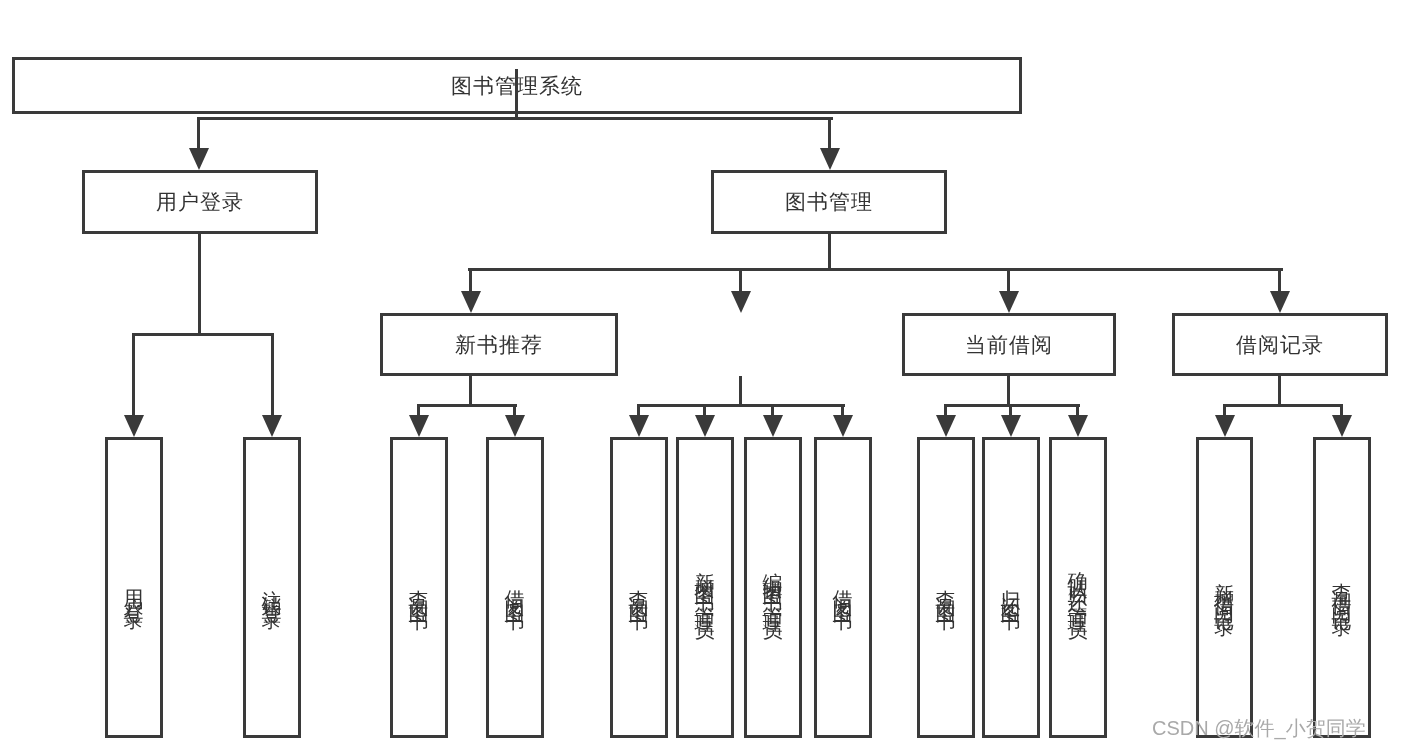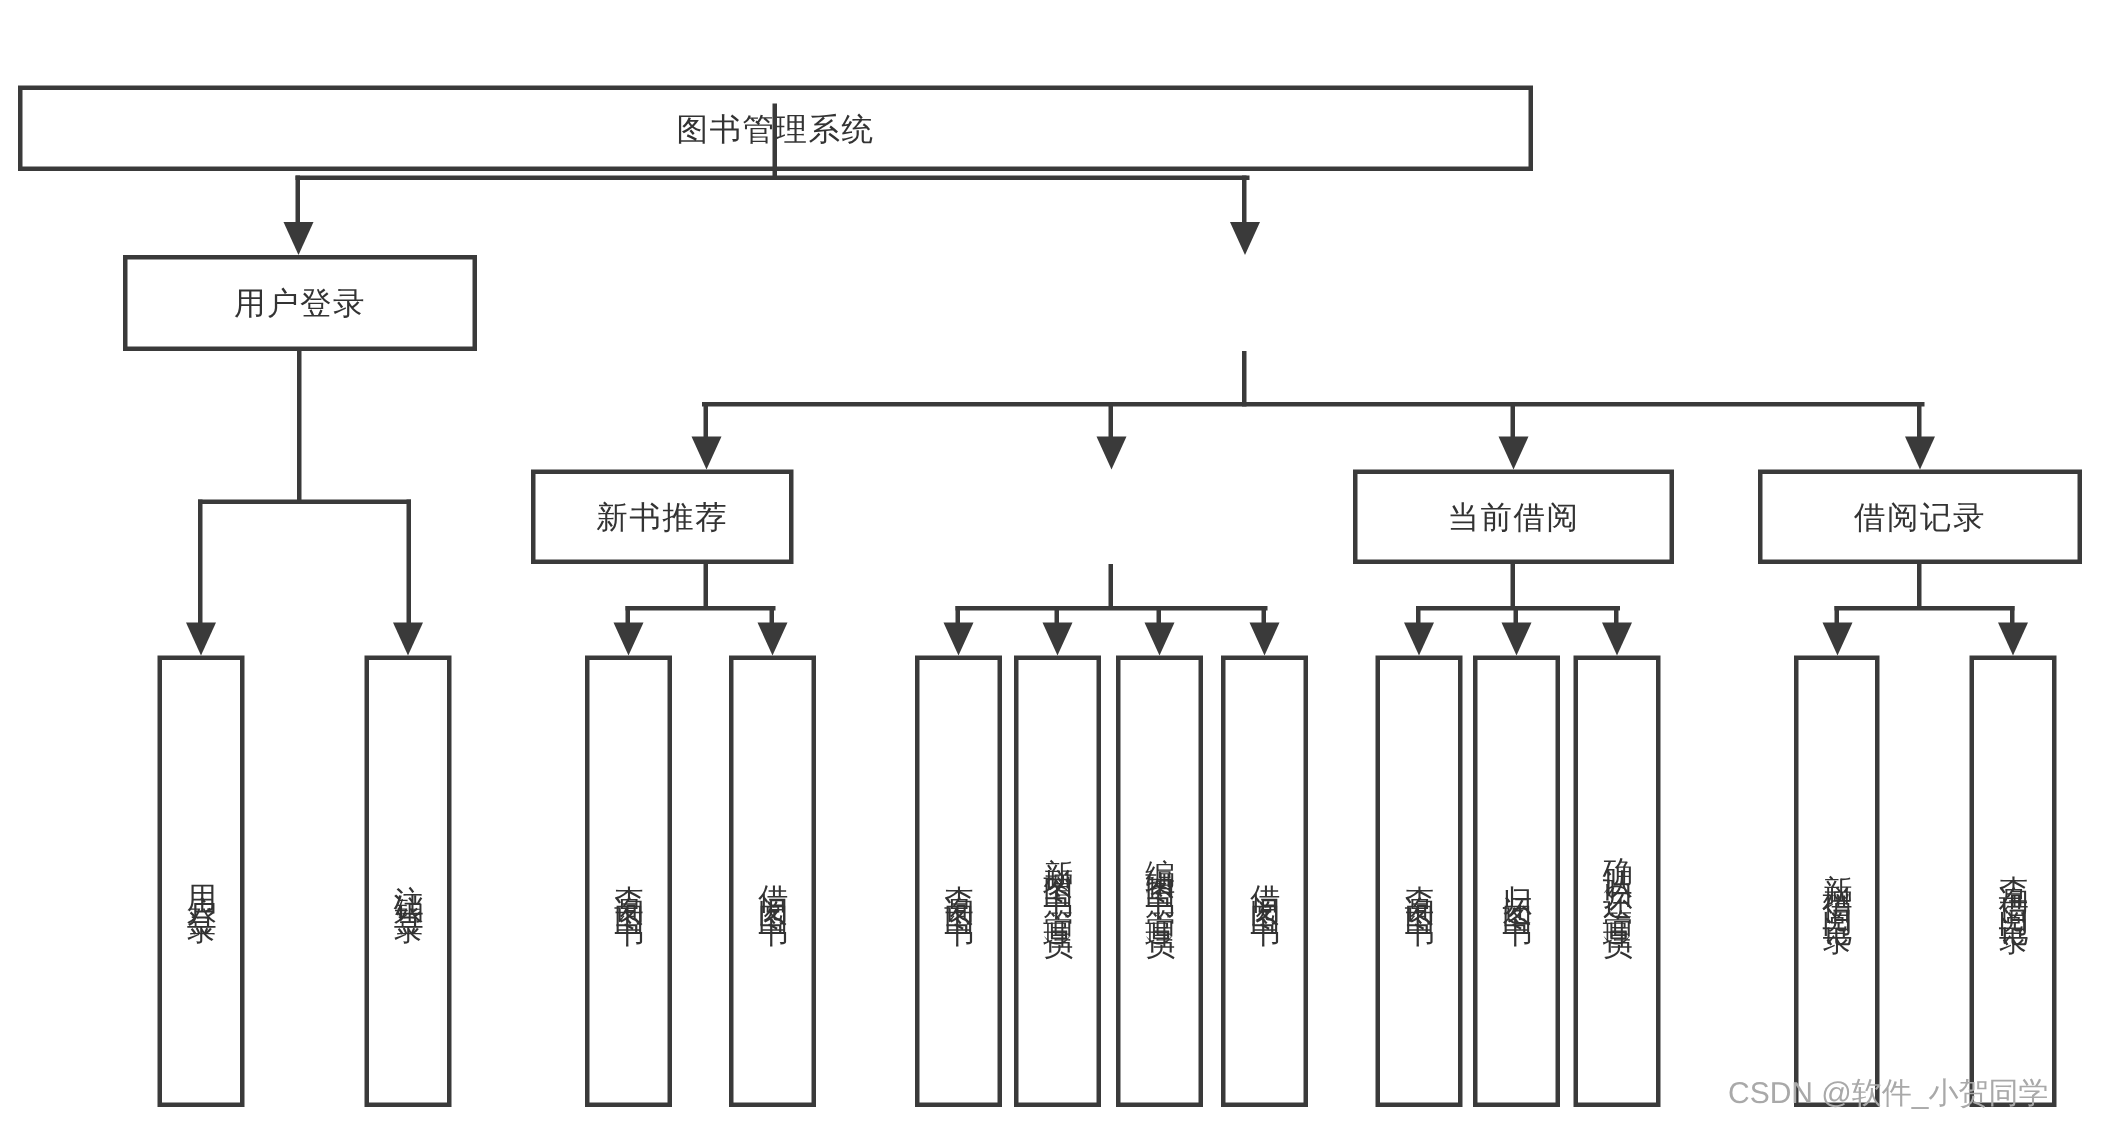--- a/index.html
+++ b/index.html
@@ -55,22 +55,25 @@
 <div id="canvas">
 
   <div class="node hnode" style="left:12px;top:12px;width:1010px;height:57px;margin-top:45px;">
     <span>图书管理系统</span>
   </div>
 
   <div class="node hnode" style="left:82px;top:170px;width:236px;height:64px;">
     <span>用户登录</span>
   </div>
 
+  <div class="node hnode" style="left:711px;top:170px;width:236px;height:64px;">
+    <span>图书管理</span>
+  </div>
 
-  <div class="node hnode" style="left:354px;top:313px;width:175px;height:63px;">
+  <div class="node hnode" style="left:380px;top:313px;width:238px;height:63px;">
     <span>新书推荐</span>
   </div>
 
 
   <div class="node hnode" style="left:1172px;top:313px;width:216px;height:63px;">
     <span>借阅记录</span>
   </div>
 
   <div class="node hnode" style="left:902px;top:313px;width:214px;height:63px;">
     <span>当前借阅</span>

